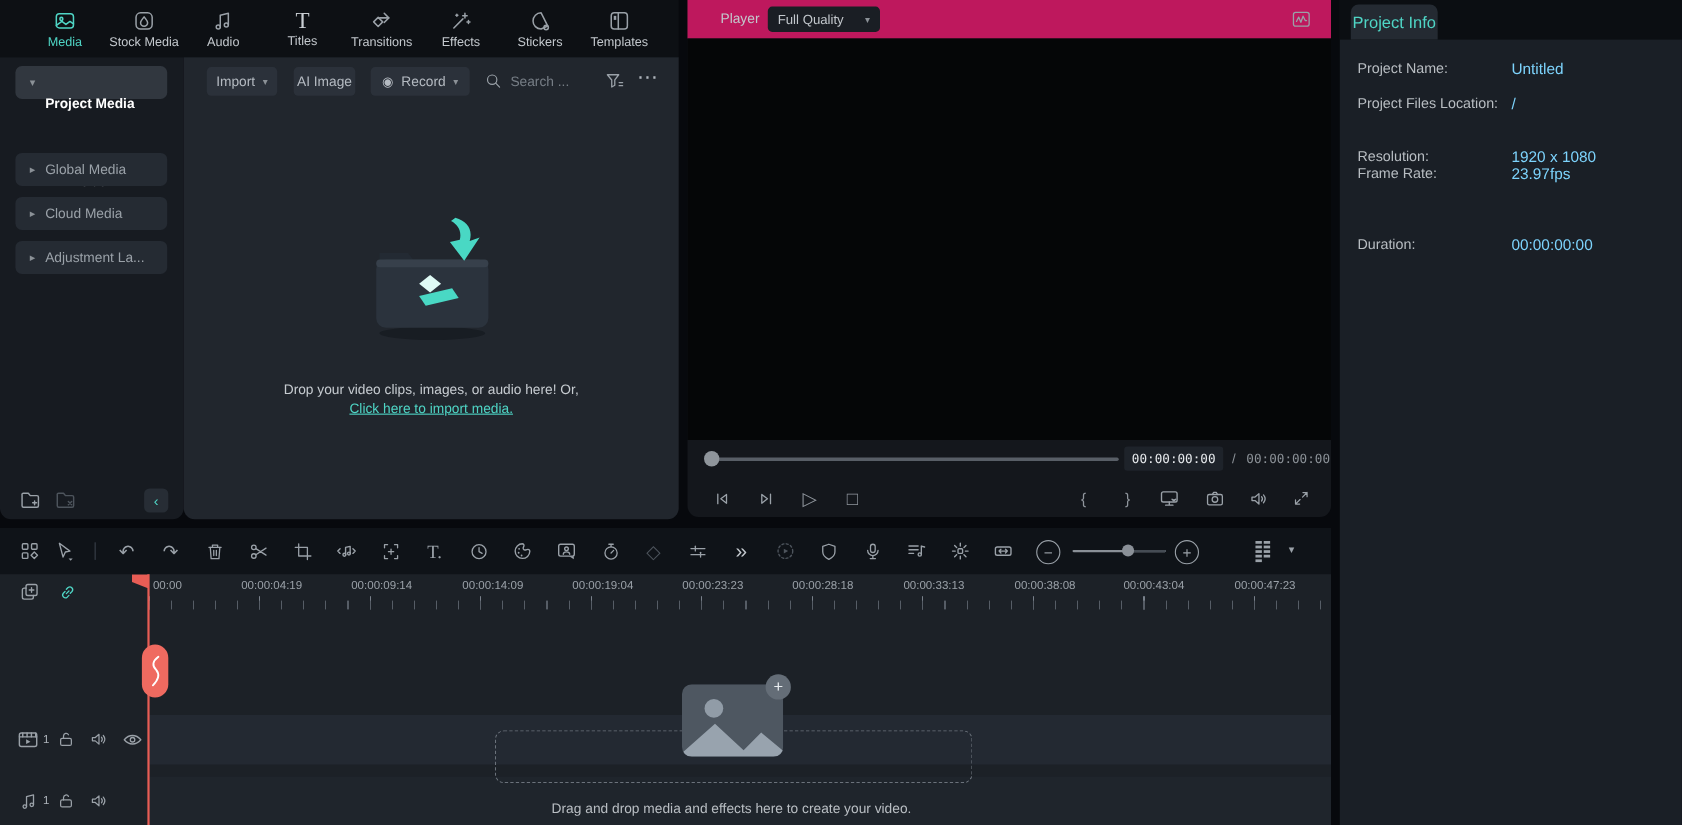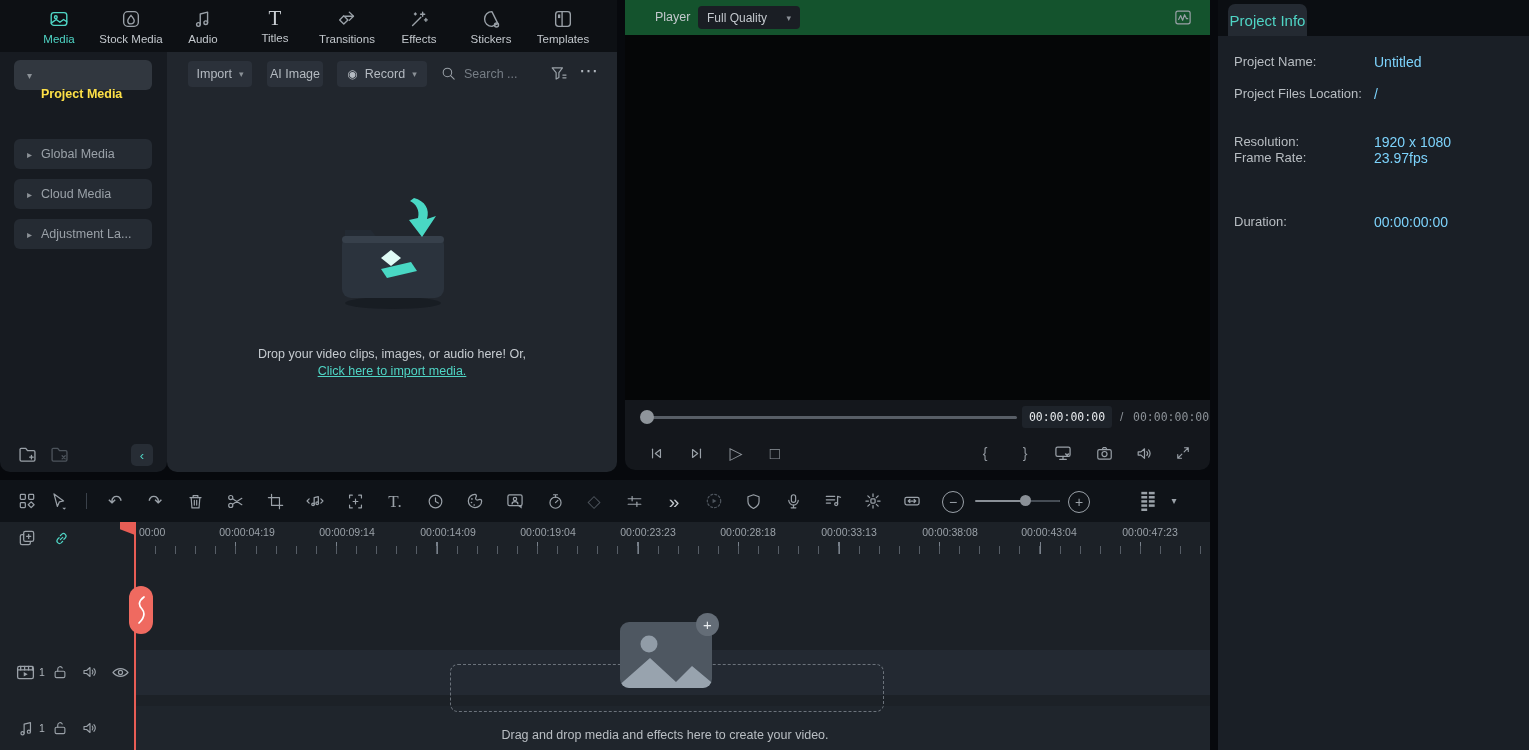--- a/index.html
+++ b/index.html
@@ -15,33 +15,33 @@
   .nav-item{width:72px;display:flex;flex-direction:column;align-items:center;justify-content:center;gap:3px;cursor:pointer;}
   .nav-item .lbl{font-size:11.5px;color:#c3c8cd;white-space:nowrap;}
   .nav-item.active .lbl{color:#4fd5c5;}
   .nav-item.active .ic{stroke:#4fd5c5;}
   
   #sidebar{left:0;top:52px;width:167px;height:420px;background:#171b21;border-radius:0 0 10px 10px;}
   .side-btn{position:absolute;left:14px;width:138px;height:30px;border-radius:6px;display:flex;align-items:center;gap:9px;padding-left:13px;box-sizing:border-box;cursor:pointer;}
   .side-btn .caret{font-size:10px;color:#8b9197;}
   .side-btn .txt{font-size:12.5px;color:#9aa1a8;white-space:nowrap;}
   .side-btn.active{background:#31373f;}
-  .side-btn.active .txt{color:#fde047;font-weight:bold;margin-top:37px;}
+  .side-btn.active .txt{color:#ffffff;font-weight:bold;margin-top:37px;}
   .side-btn.plain{background:#252b33;}
   #folder-label{left:0;top:106px;width:167px;text-align:center;font-size:12.5px;color:#8b9197;}
   #collapse-btn{left:131px;top:392px;width:22px;height:22px;background:#272d35;border-radius:5px;color:#4fd5c5;font-size:13px;display:flex;align-items:center;justify-content:center;cursor:pointer;}
   
   #media-panel{left:167px;top:52px;width:450px;height:420px;background:#21262d;border-radius:0 0 10px 10px;}
   .mbtn{position:absolute;top:9px;height:26px;background:#2b313a;border-radius:4px;display:flex;align-items:center;justify-content:center;gap:7px;font-size:12.5px;color:#b4bac1;cursor:pointer;}
   .mbtn .caret{font-size:9px;color:#8b9197;}
   #drop-text{left:0;top:295px;width:450px;text-align:center;font-size:12.5px;color:#c6cbd0;}
   #drop-link{left:0;top:312px;width:450px;text-align:center;font-size:12.5px;color:#4fd5c5;text-decoration:underline;cursor:pointer;}
   
   #player-panel{left:625px;top:0;width:585px;height:470px;background:#14171c;border-radius:0 0 10px 10px;}
-  #player-header{left:0;top:0;width:585px;height:35px;background:#14532d;}
+  #player-header{left:0;top:0;width:585px;height:35px;background:#be185d;}
   #player-title{left:30px;top:10px;font-size:12.5px;color:#c3c8cd;}
   #quality-box{left:73px;top:6px;width:102px;height:23px;background:#1a1e24;border-radius:4px;display:flex;align-items:center;justify-content:space-between;padding:0 9px;box-sizing:border-box;cursor:pointer;}
   #quality-box .txt{font-size:12px;color:#c3c8cd;}
   #quality-box .caret{font-size:9px;color:#8b9197;}
   #preview{left:0;top:35px;width:585px;height:365px;background:#050607;}
   #scrub-track{left:22px;top:416px;width:370px;height:3px;background:#585e66;border-radius:2px;}
   #scrub-thumb{left:15px;top:410px;width:14px;height:14px;border-radius:50%;background:#8f959b;cursor:pointer;}
   #tc-box{left:397px;top:406px;width:90px;height:22px;background:#1e232a;border-radius:3px;display:flex;align-items:center;justify-content:center;}
   #tc-box .t{font-family:"DejaVu Sans Mono",monospace;font-size:11.5px;color:#e6e9ec;}
   #tc-sep{left:495px;top:410px;font-size:12px;color:#8b9197;}

